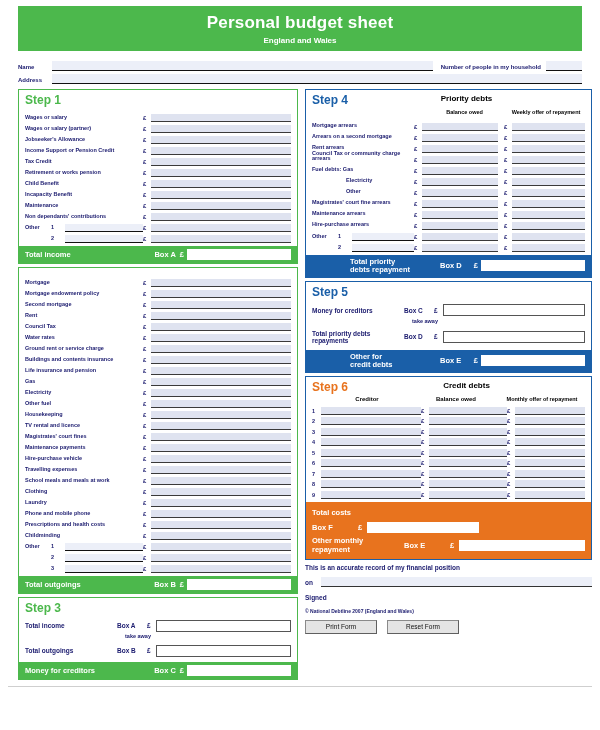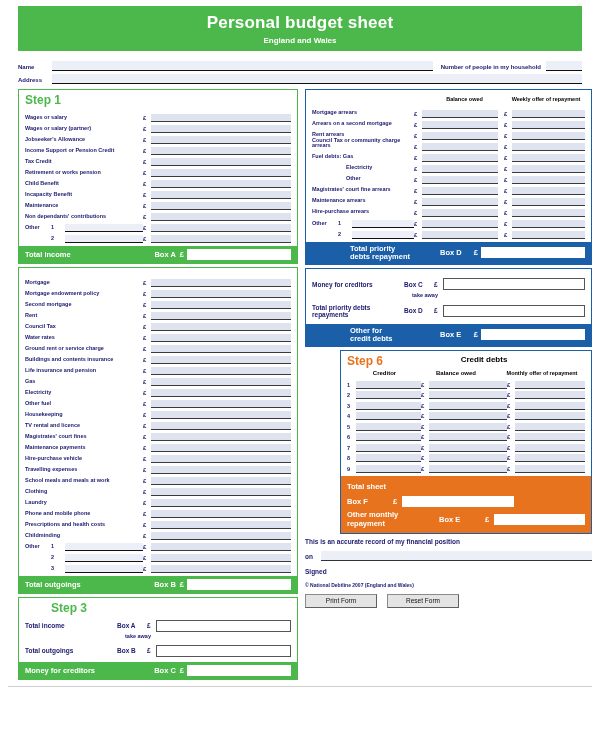--- a/index.html
+++ b/index.html
@@ -373,21 +373,21 @@
         <div class="totalbar">
           <div class="tl">Total outgoings</div>
           <div class="bx">Box B</div>
           <div class="cur">£</div>
           <div class="val"></div>
         </div>
       </div>
 
       <div class="panel" style="margin-top:3px;">
         <div style="padding:4px 0 4px 0;">
-          <div style="padding:0 6px;margin-left:26px;">
+          <div style="padding:0 6px;">
             <div class="steptitle">Step 3</div>
           </div>
           <div style="height:3px;"></div>
           <div class="calcrow">
             <div class="cl">Total income</div>
             <div class="cb">Box A</div>
             <div class="cc">£</div>
             <div class="cbox"></div>
           </div>
           <div class="takeaway">take away</div>
@@ -405,20 +405,26 @@
           <div class="val"></div>
         </div>
       </div>
 
     </div>
 
     <div class="colR">
 
       <div class="panel blue">
         <div style="padding:4px 6px 3px 6px;">
+          <div class="headrow">
+            <div class="steptitle blue">Step 4</div>
+            <div class="colhead">
+              <div class="h1">Priority debts</div>
+            </div>
+          </div>
           <div style="display:flex; margin-top:2px;">
             <div style="width:110px; flex:none;"></div>
             <div style="width:85px; flex:none; text-align:center; font-size:5.5px; font-weight:bold; color:#000;">Balance owed</div>
             <div style="flex:1 1 auto; text-align:center; font-size:5.5px; font-weight:bold; color:#000; line-height:6.5px;">Weekly offer of repayment</div>
           </div>
           <div class="items" id="step4-items">
               <div class="irow">
                 <div class="lbl two" style="width: 102px;">Mortgage arrears</div>
                 <div class="cur">£</div>
                 <div class="inp" style="flex: 0 0 auto; width: 76px;"></div>
@@ -526,20 +532,23 @@
             <span>debts repayment</span>
           </div>
           <div class="bx" style="margin-left:0;">Box D</div>
           <div class="cur" style="margin-left:auto;">£</div>
           <div class="val"></div>
         </div>
       </div>
 
       <div class="panel blue" style="margin-top:3px;">
         <div style="padding:4px 0 4px 0;">
+          <div style="padding:0 6px;">
+            <div class="steptitle blue">Step 5</div>
+          </div>
           <div style="height:4px;"></div>
           <div class="calcrow">
             <div class="cl">Money for creditors</div>
             <div class="cb">Box C</div>
             <div class="cc">£</div>
             <div class="cbox"></div>
           </div>
           <div class="takeaway">take away</div>
           <div class="calcrow" style="height:18px;">
             <div class="cl">Total priority debts repayments</div>
@@ -552,21 +561,21 @@
           <div class="tl two">
             <span>Other for</span><br>
             <span>credit debts</span>
           </div>
           <div class="bx" style="margin-left:0;">Box E</div>
           <div class="cur" style="margin-left:auto;">£</div>
           <div class="val"></div>
         </div>
       </div>
 
-      <div class="panel blue" style="margin-top:3px;margin-left:35px;">
+      <div class="panel blue" style="margin-top:3px;">
         <div style="padding:4px 6px 3px 6px;">
           <div class="headrow">
             <div class="steptitle orange">Step 6</div>
             <div class="colhead">
               <div class="h1">Credit debts</div>
             </div>
           </div>
           <div class="cdhead">
             <div class="n"></div>
             <div class="c1">Creditor</div>
@@ -643,21 +652,21 @@
                 <div class="f1"></div>
                 <div class="cur">£</div>
                 <div class="f2"></div>
                 <div class="cur">£</div>
                 <div class="f3"></div>
               </div>
             </div>
         </div>
         <div class="ototal">
           <div class="orow">
-            <div class="ol">Total sheet</div>
+            <div class="ol">Total costs</div>
           </div>
           <div class="orow">
             <div class="ob">Box F</div>
             <div class="oc">£</div>
             <div class="obox" style="flex:none; width:112px;"></div>
           </div>
           <div class="orow" style="margin-top:4px;">
             <div class="ol">
               <span>Other monthly</span><br>
               <span>repayment</span>

